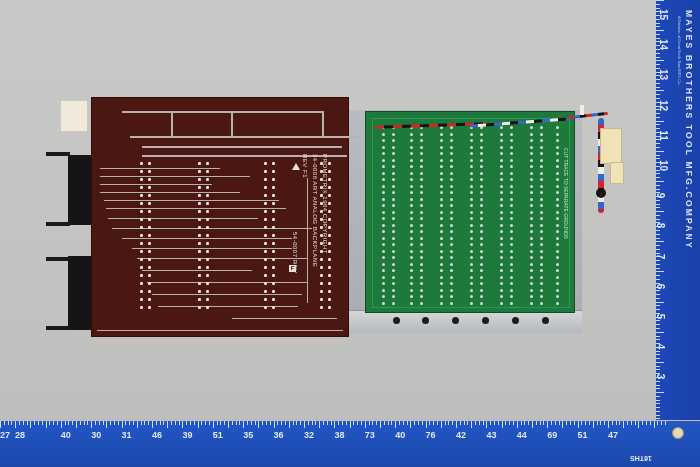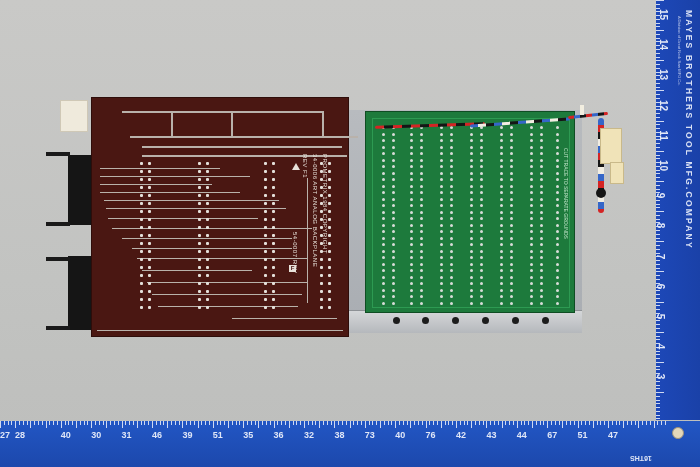--- a/index.html
+++ b/index.html
@@ -954,19 +954,19 @@
       <div class="num" style="left:243.2px;top:9px;">35</div>
       <div class="num" style="left:273.59999999999997px;top:9px;">36</div>
       <div class="num" style="left:304px;top:9px;">32</div>
       <div class="num" style="left:334.4px;top:9px;">38</div>
       <div class="num" style="left:364.79999999999995px;top:9px;">73</div>
       <div class="num" style="left:395.2px;top:9px;">40</div>
       <div class="num" style="left:425.59999999999997px;top:9px;">76</div>
       <div class="num" style="left:456px;top:9px;">42</div>
       <div class="num" style="left:486.4px;top:9px;">43</div>
       <div class="num" style="left:516.8px;top:9px;">44</div>
-      <div class="num" style="left:547.1999999999999px;top:9px;">67</div>
+      <div class="num" style="left:547.1999999999999px;top:9px;">69</div>
       <div class="num" style="left:577.6px;top:9px;">51</div>
       <div class="num" style="left:608px;top:9px;">47</div>
     </div>
   <div class="abs" style="left:630px;top:34px;color:#dfe6f7;font-size:7px;font-weight:bold;transform:rotate(180deg);">16THS</div>
   <div class="abs rivet" style="left:672px;top:6px;"></div>
 </div>
 
 </body></html>

